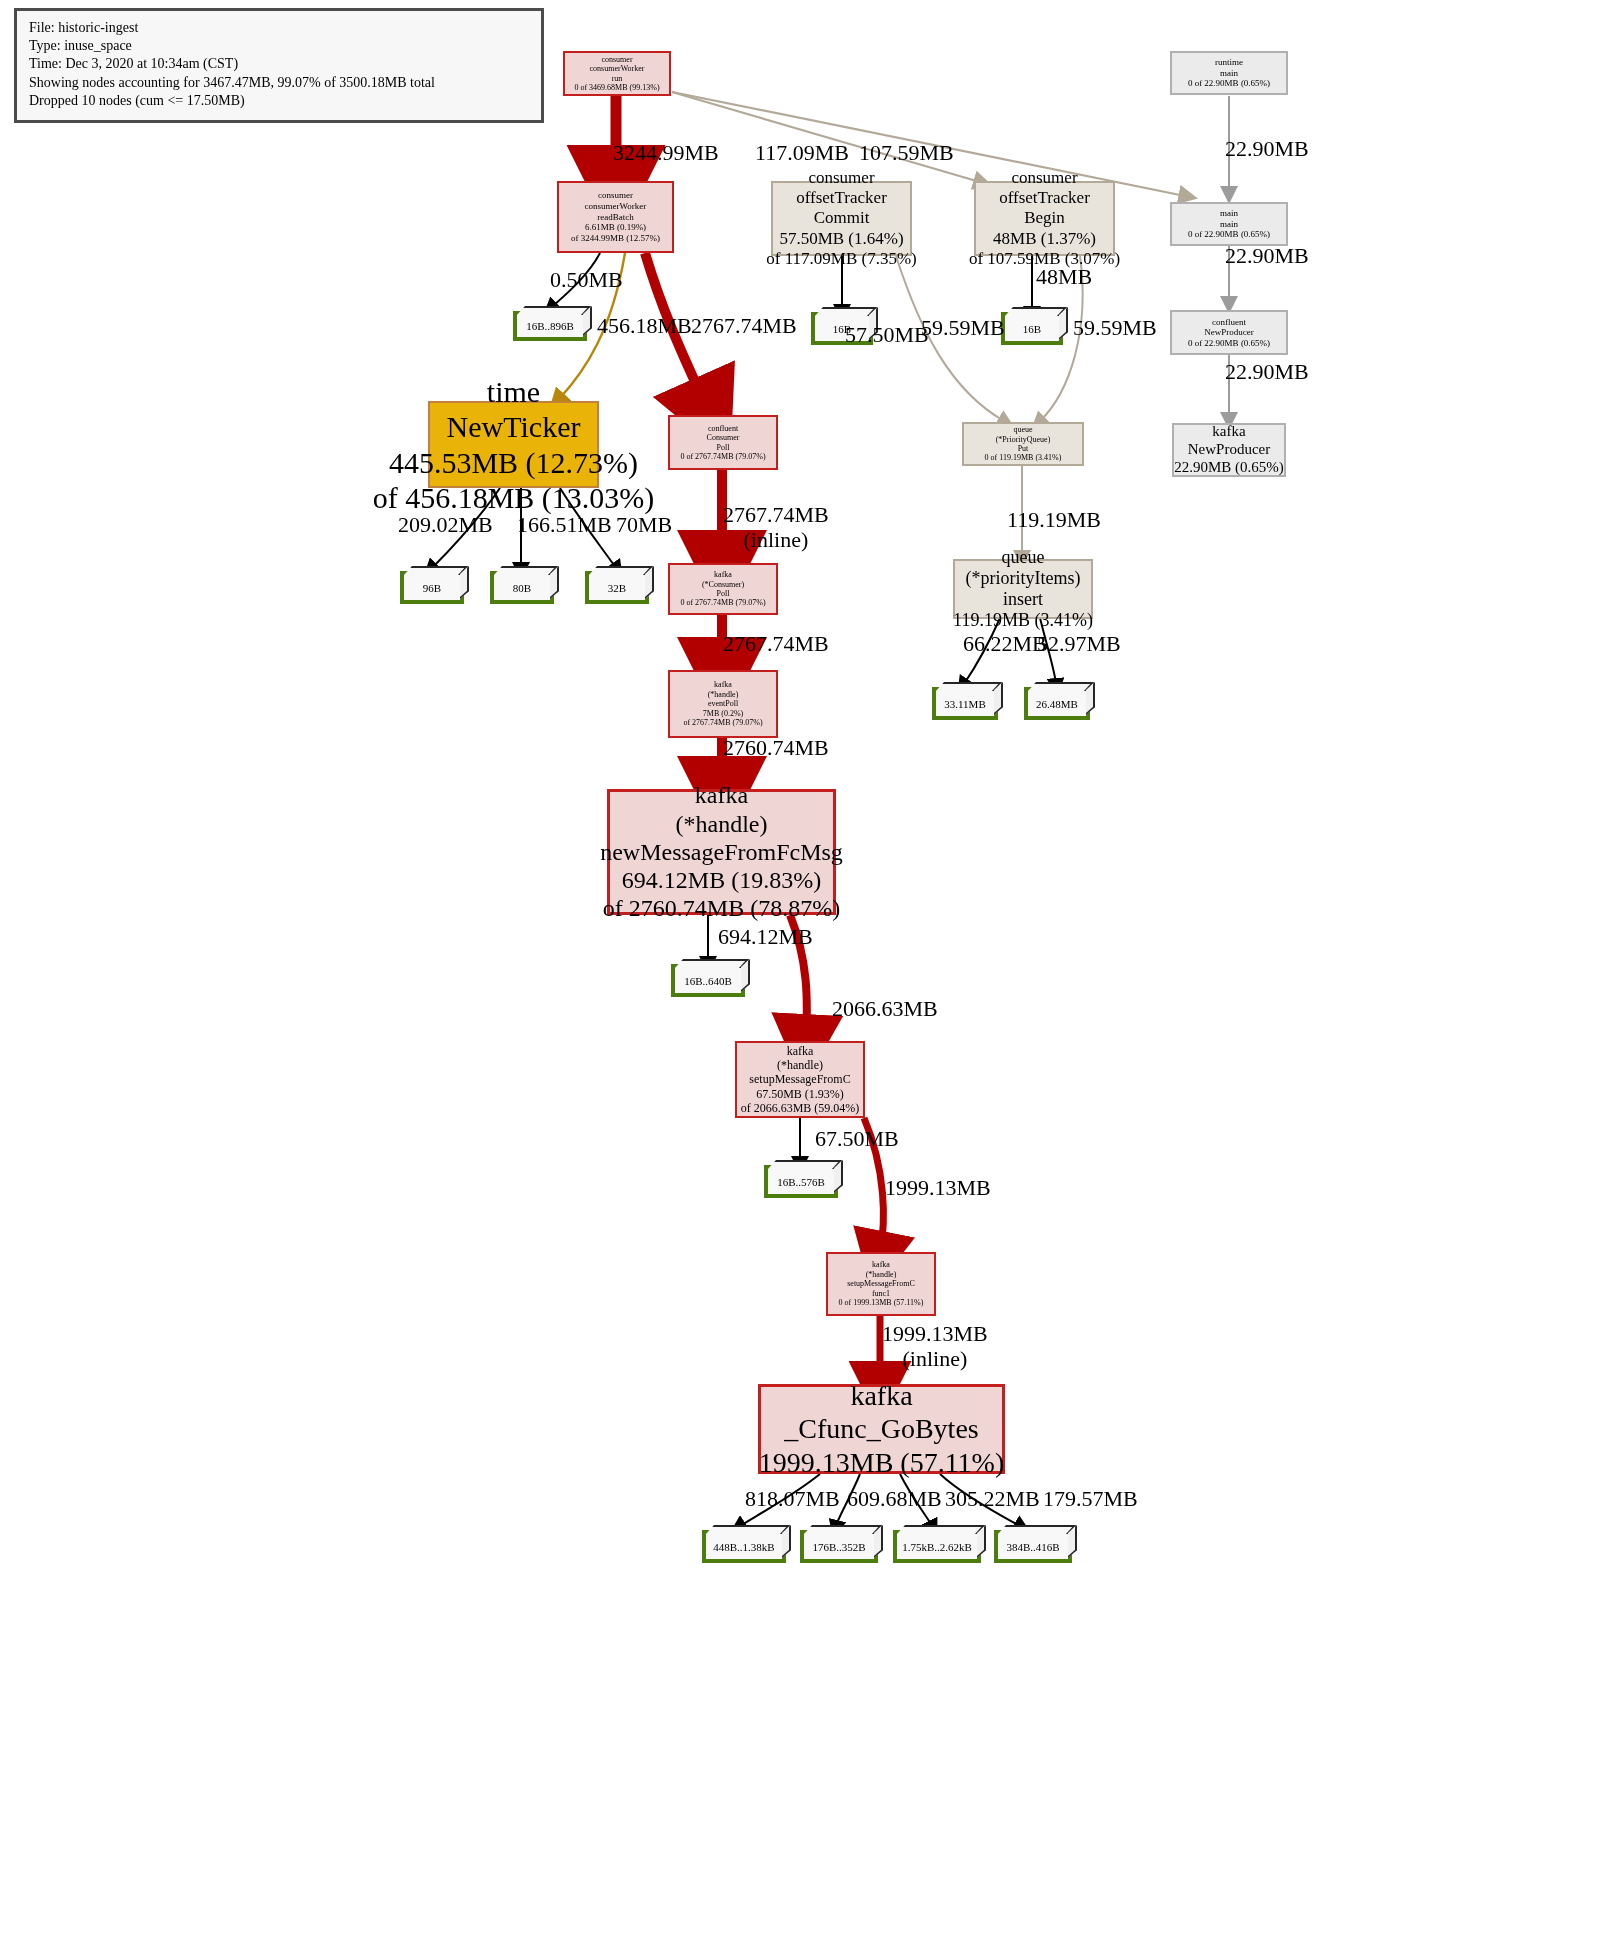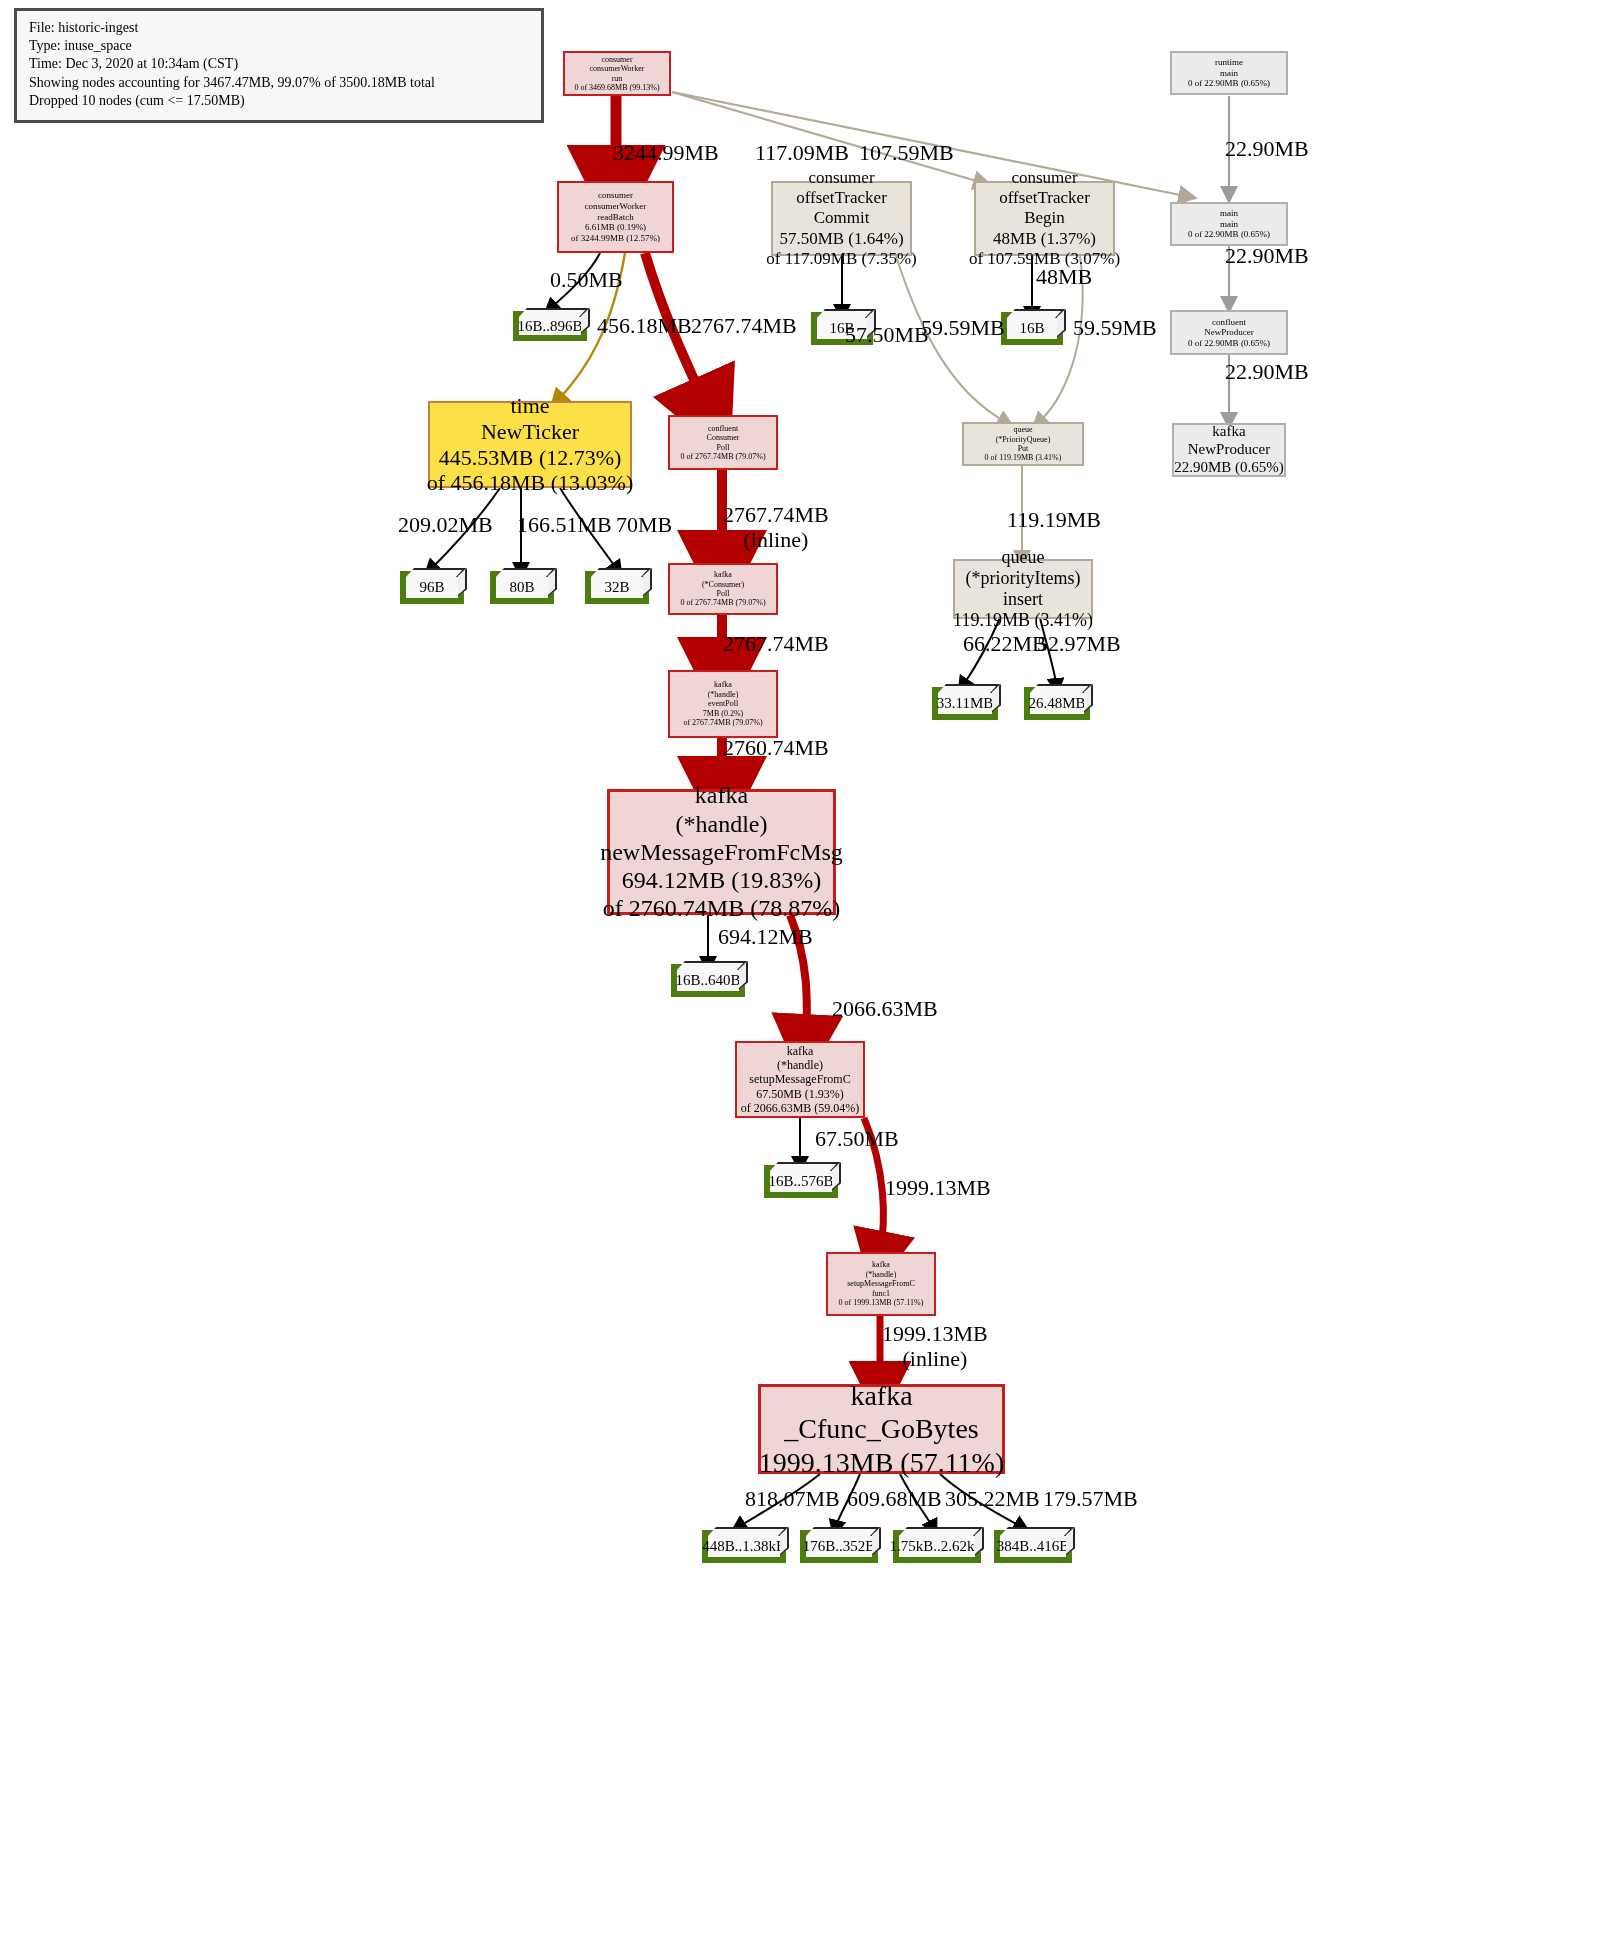--- a/index.html
+++ b/index.html
@@ -51,25 +51,25 @@
     color: #000;
     border-style: solid;
   }
   .node span { display: block; white-space: nowrap; }
 
   
   .leaf {
     position: absolute;
     box-sizing: border-box;
     background: #f8f8f8;
-    border: 6px solid #4d7c0f;
+    border: 4px solid #4d7c0f;
     display: flex;
     align-items: center;
     justify-content: center;
-    font-size: 15px;
+    font-size: 11px;
     color: #000;
     text-align: center;
   }
   .leaf::before {  
     content: "";
     position: absolute;
     left: 4px; top: -9px;
     width: 100%;
     height: 9px;
     background: #f8f8f8;
@@ -213,21 +213,21 @@
   </div>
 
   <div class="node" style="left:974px;top:181px;width:141px;height:75px;font-size:17px;background:#e8e4dc;border-color:#b3a999;border-width:2px;">
     <span>consumer</span>
     <span>offsetTracker</span>
     <span>Begin</span>
     <span>48MB (1.37%)</span>
     <span>of 107.59MB (3.07%)</span>
   </div>
 
-  <div class="node" style="left:428px;top:401px;width:204px;height:87px;font-size:22px;background:#fde047;border-color:#c0813c;border-width:2px;">
+  <div class="node" style="left:428px;top:401px;width:171px;height:87px;font-size:30px;background:#eab308;border-color:#c0813c;border-width:2px;">
     <span>time</span>
     <span>NewTicker</span>
     <span>445.53MB (12.73%)</span>
     <span>of 456.18MB (13.03%)</span>
   </div>
 
   <div class="node" style="left:668px;top:415px;width:110px;height:55px;font-size:8px;background:#f0d5d5;border-color:#c41e1e;border-width:2px;">
     <span>confluent</span>
     <span>Consumer</span>
     <span>Poll</span>

